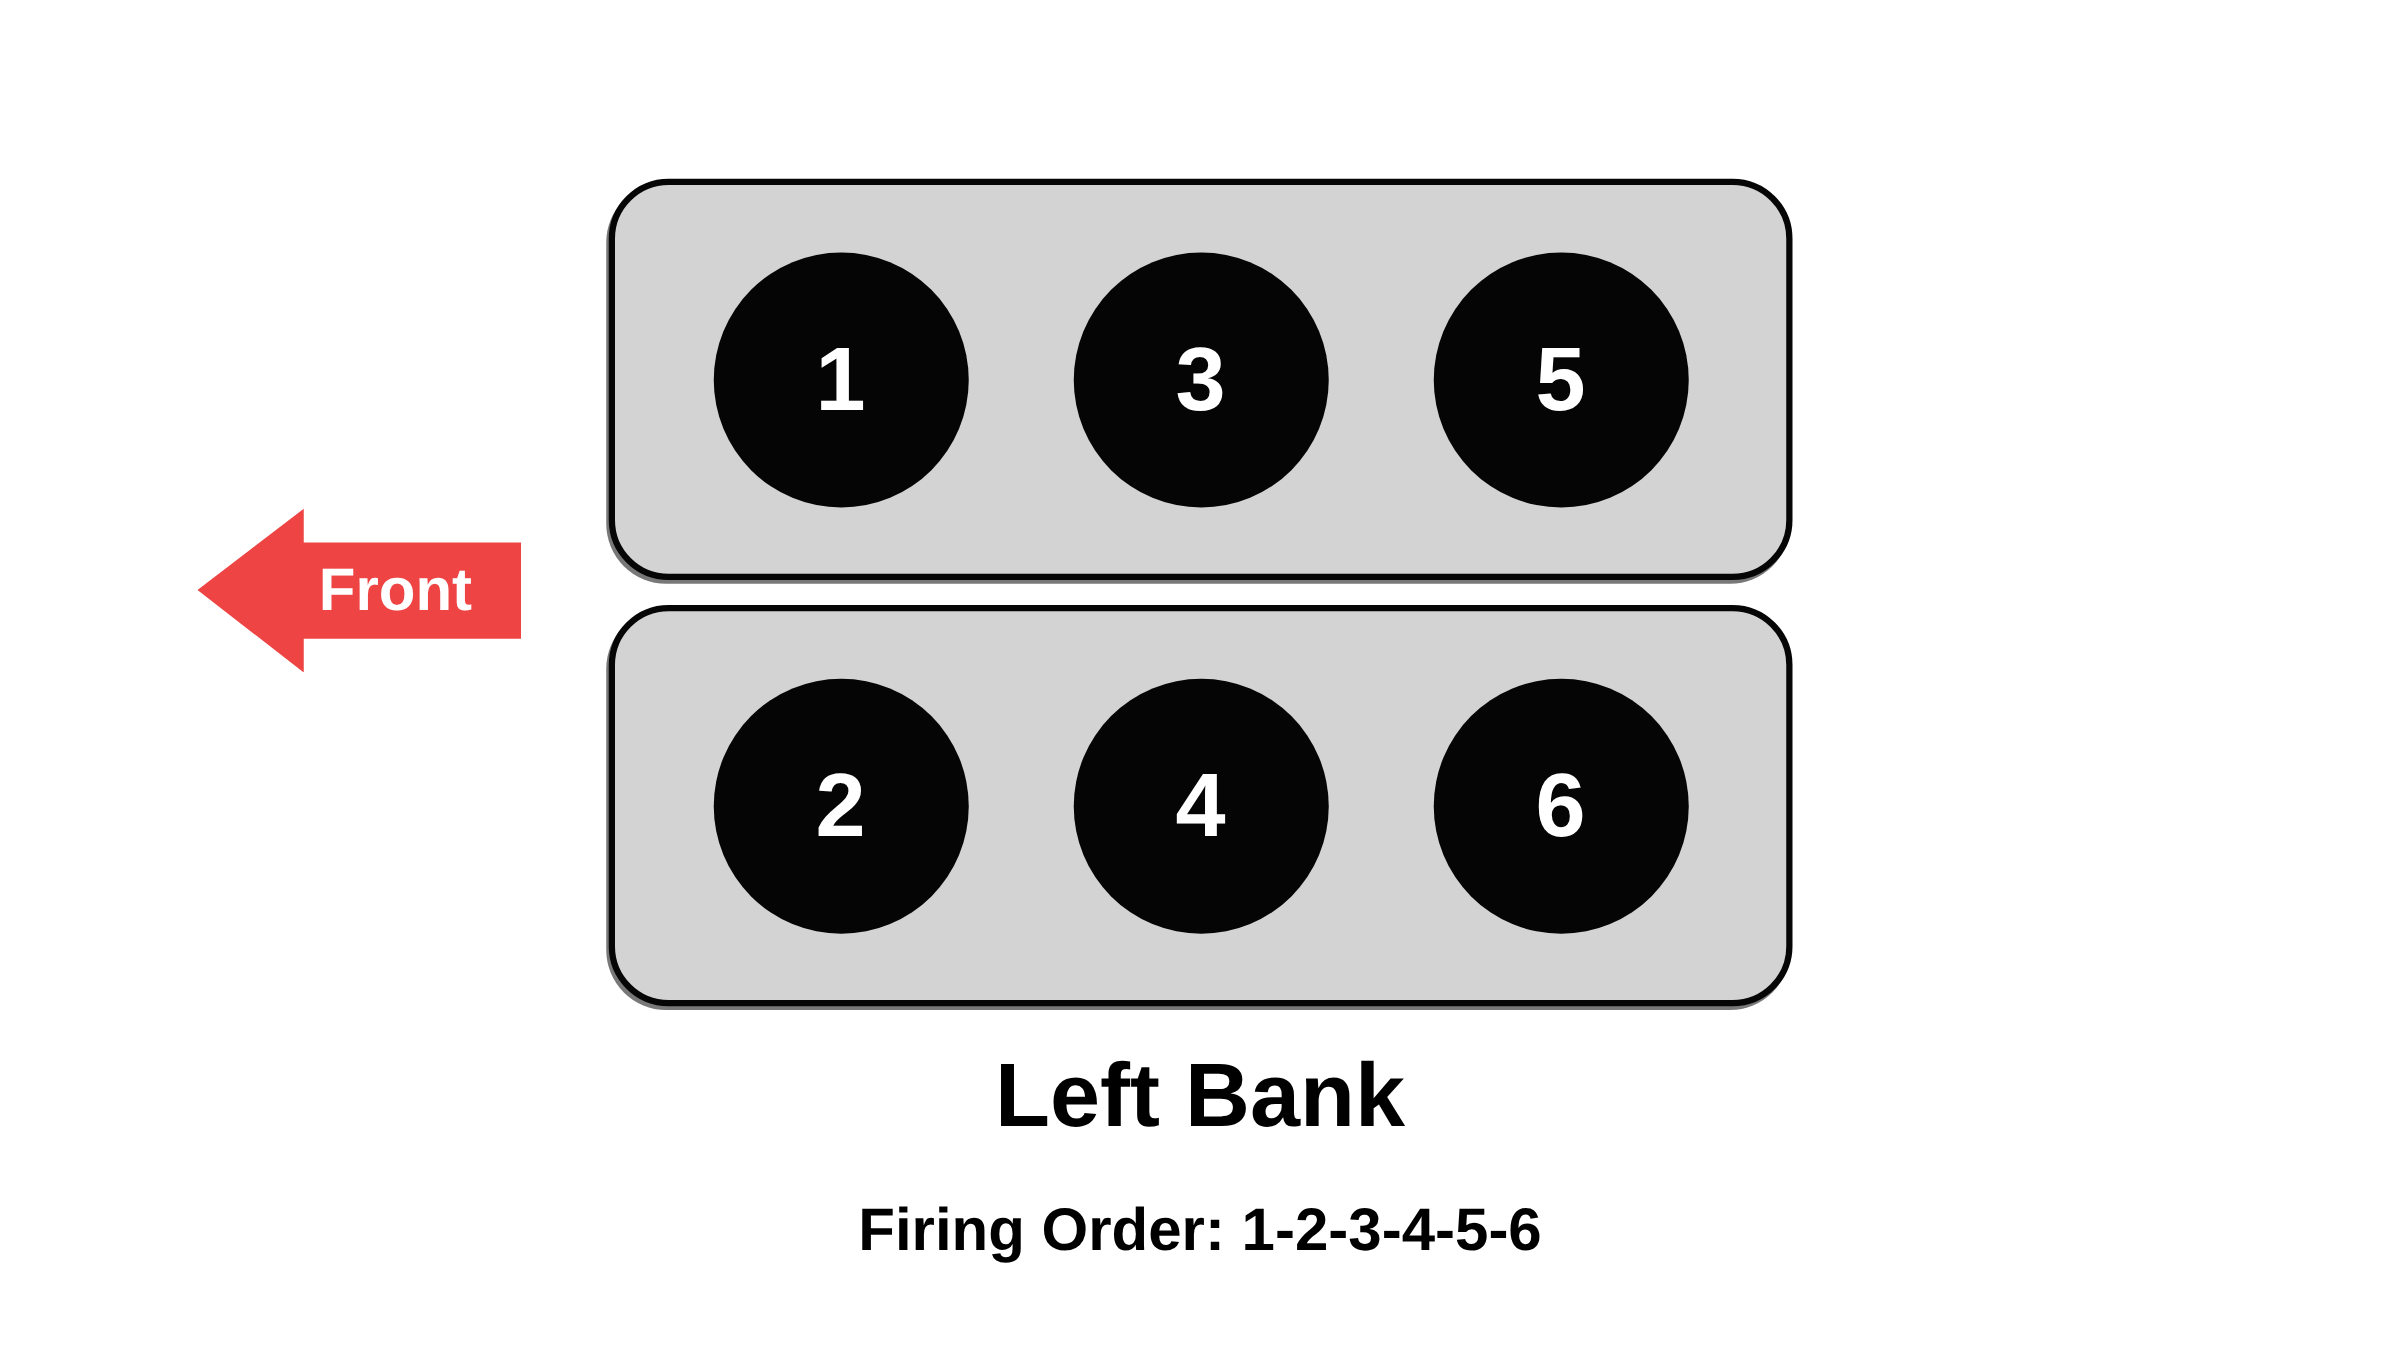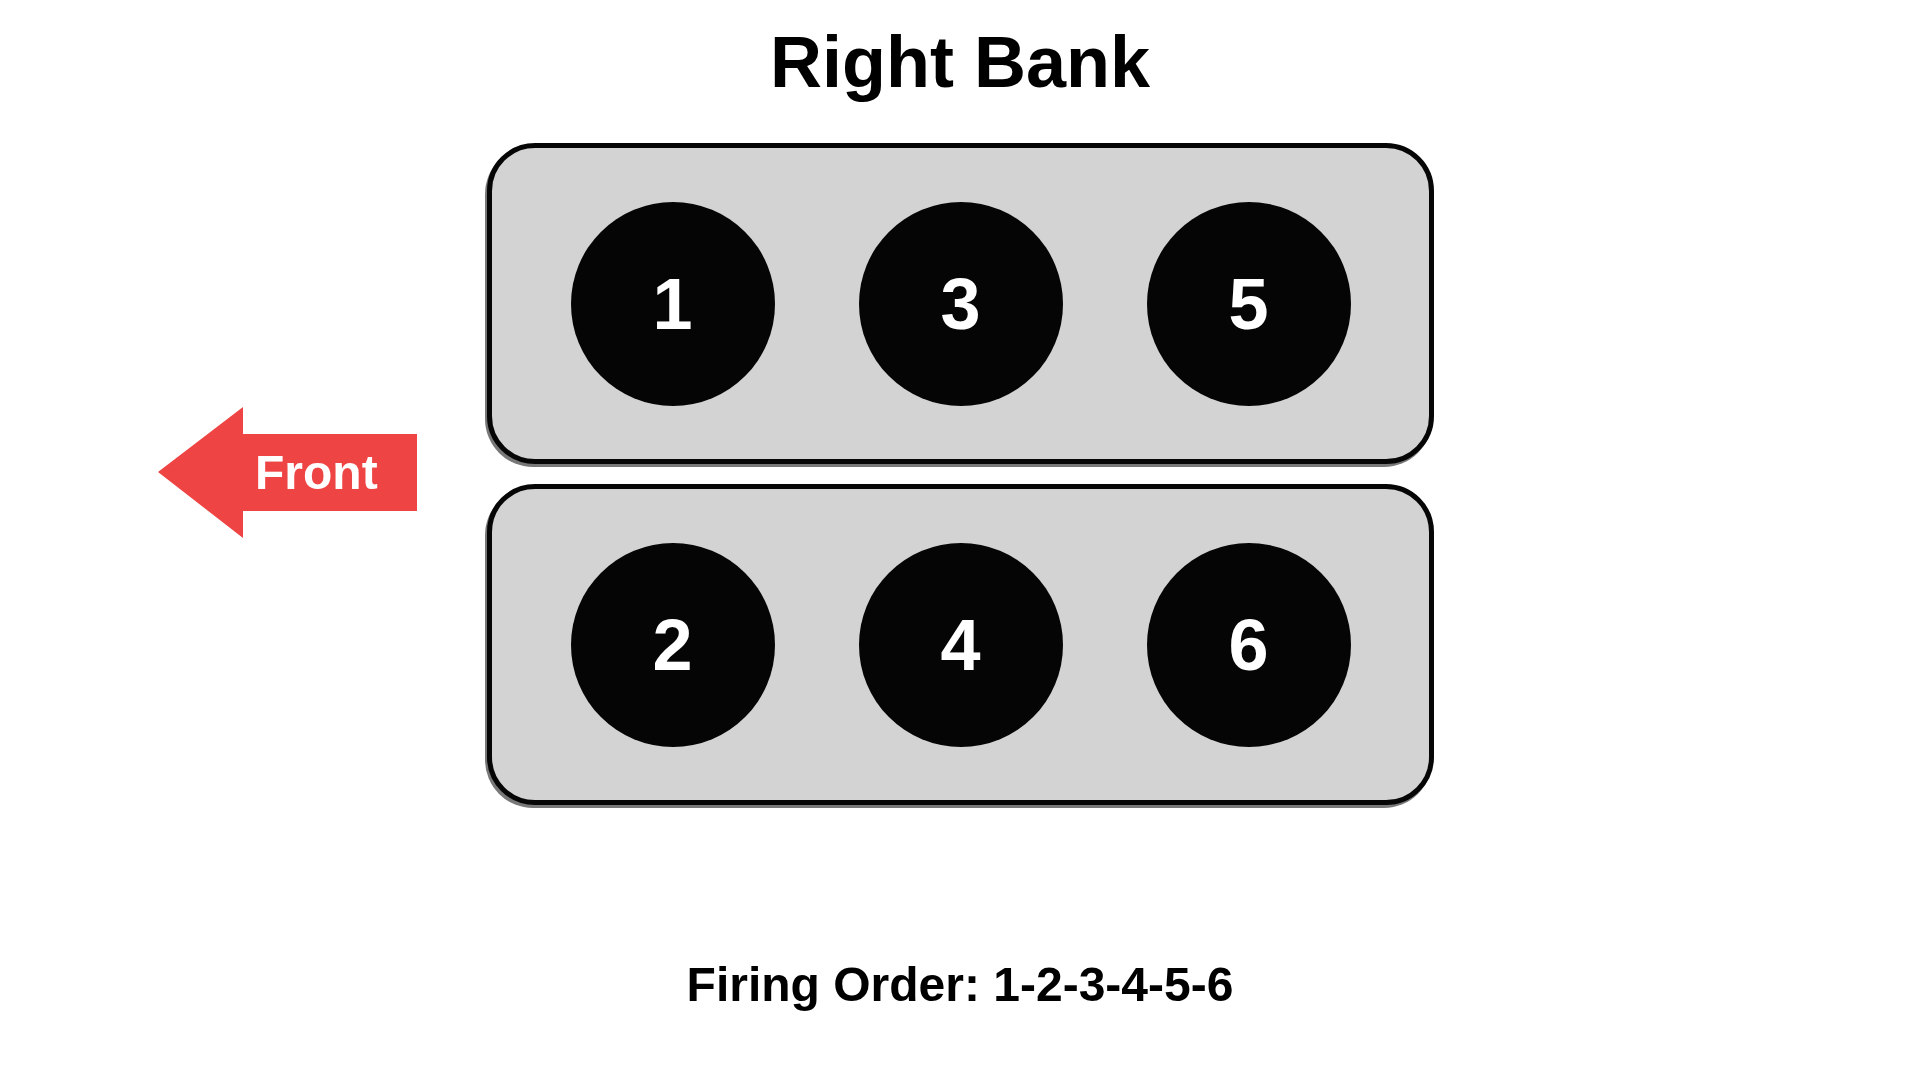--- a/index.html
+++ b/index.html
@@ -112,34 +112,34 @@
     line-height: 1.0;
     color: #000000;
     white-space: nowrap;
   }
 </style>
 </head>
 <body>
 
 <div class="stage">
 
-  <div class="bank-title top">Right Bank</div>
 
   <div class="bank top">
     <div class="cylinder">1</div>
     <div class="cylinder">3</div>
     <div class="cylinder">5</div>
   </div>
 
   <div class="front-arrow">
     <span class="front-arrow-label">Front</span>
   </div>
 
   <div class="bank bottom">
     <div class="cylinder">2</div>
     <div class="cylinder">4</div>
     <div class="cylinder">6</div>
   </div>
 
+  <div class="bank-title bottom">Left Bank</div>
 
   <div class="firing-order">Firing Order: 1-2-3-4-5-6</div>
 
 </div>
 
 </body></html>

